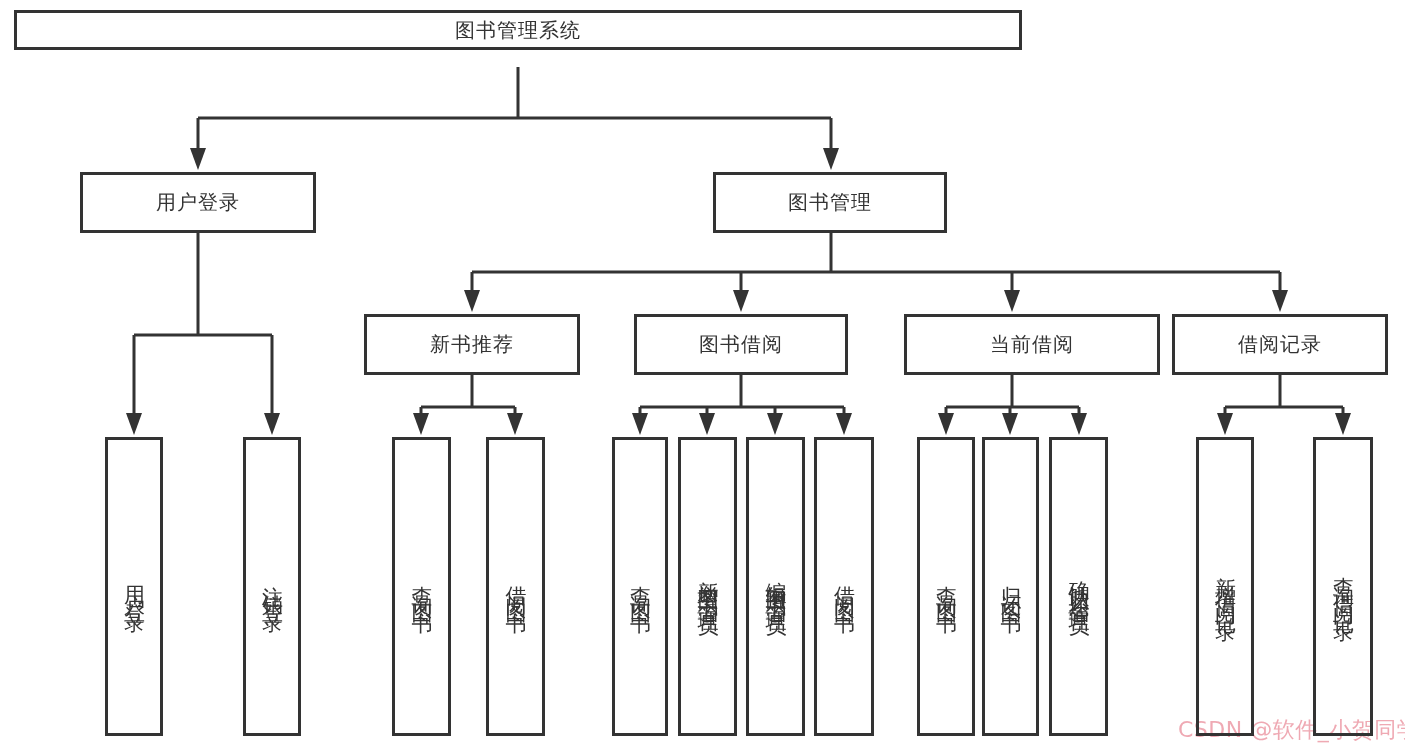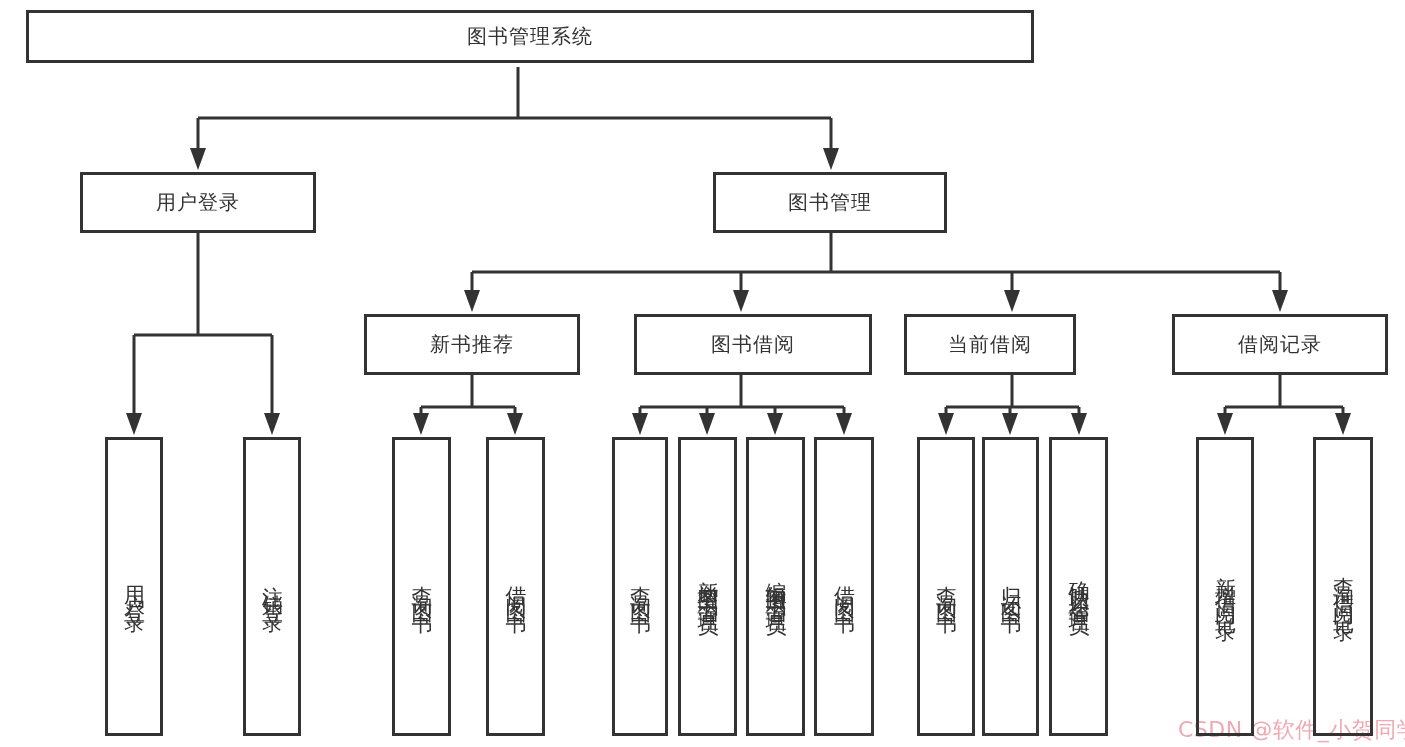--- a/index.html
+++ b/index.html
@@ -97,38 +97,38 @@
       <polygon points="1002,413 1018,413 1010,435"></polygon>
       <polygon points="1071,413 1087,413 1079,435"></polygon>
     </g>
     <g>
       <path d="M1280,375 V407 M1225,407 H1343 M1225,407 V415 M1343,407 V415"></path>
       <polygon points="1217,413 1233,413 1225,435"></polygon>
       <polygon points="1335,413 1351,413 1343,435"></polygon>
     </g>
   </svg>
 
-  <div class="node lvl-h" style="left:26px;top:10px;width:1008px;height:53px">
+  <div class="node lvl-h" style="left:14px;top:10px;width:1008px;height:40px">
     <span>图书管理系统</span>
   </div>
 
   <div class="node lvl-h" style="left:80px;top:172px;width:236px;height:61px">
     <span>用户登录</span>
   </div>
   <div class="node lvl-h" style="left:364px;top:314px;width:216px;height:61px">
     <span>新书推荐</span>
   </div>
 
   <div class="node lvl-h" style="left:713px;top:172px;width:234px;height:61px">
     <span>图书管理</span>
   </div>
-  <div class="node lvl-h" style="left:634px;top:314px;width:238px;height:61px">
+  <div class="node lvl-h" style="left:634px;top:314px;width:214px;height:61px">
     <span>图书借阅</span>
   </div>
-  <div class="node lvl-h" style="left:904px;top:314px;width:172px;height:61px">
+  <div class="node lvl-h" style="left:904px;top:314px;width:256px;height:61px">
     <span>当前借阅</span>
   </div>
   <div class="node lvl-h" style="left:1172px;top:314px;width:216px;height:61px">
     <span>借阅记录</span>
   </div>
 
   <div class="node lvl-v" style="left:105px;top:437px;width:58px;height:299px">
     <span class="vtext">用户登录</span>
   </div>
   <div class="node lvl-v" style="left:243px;top:437px;width:58px;height:299px">

